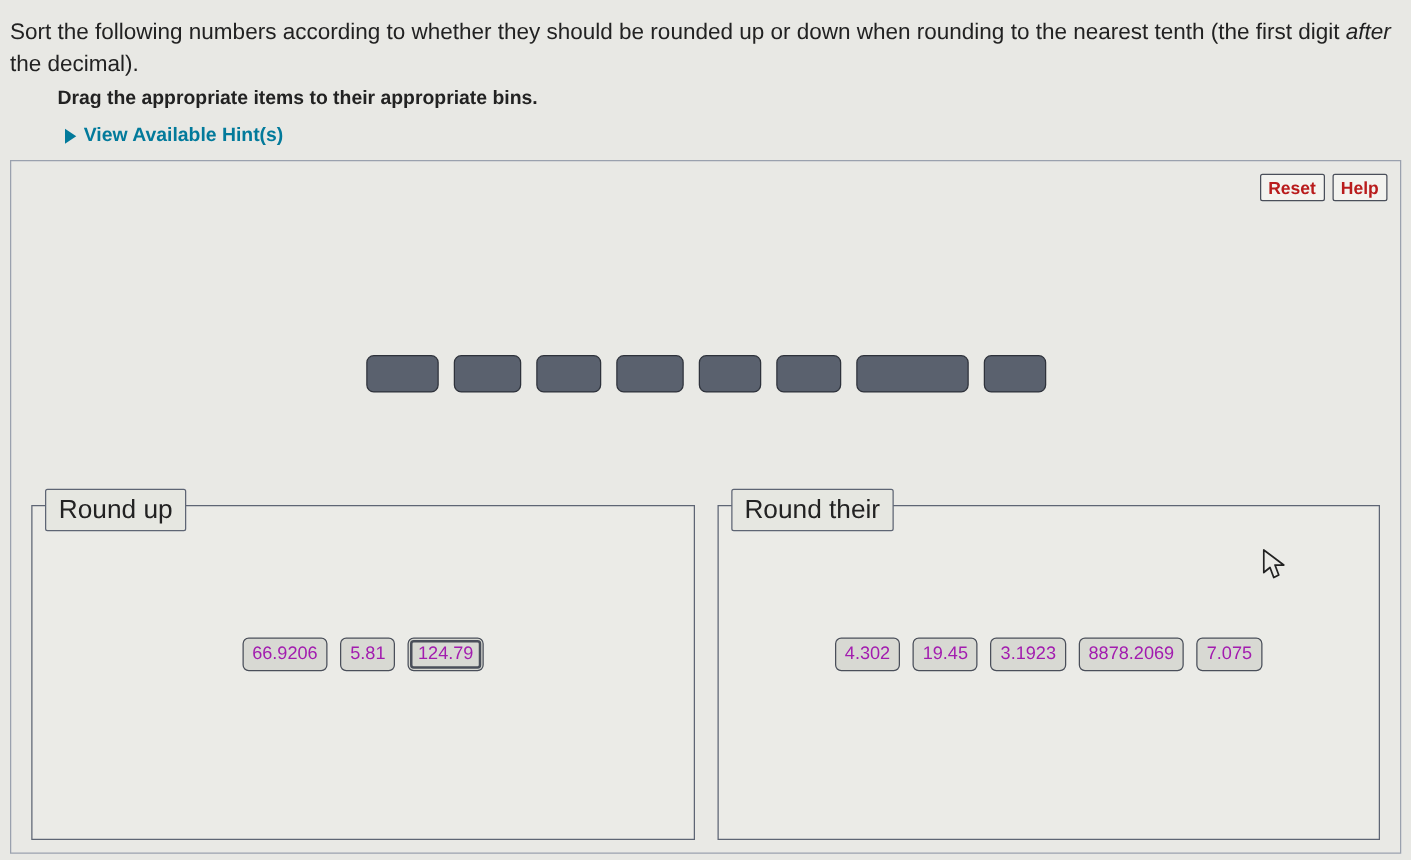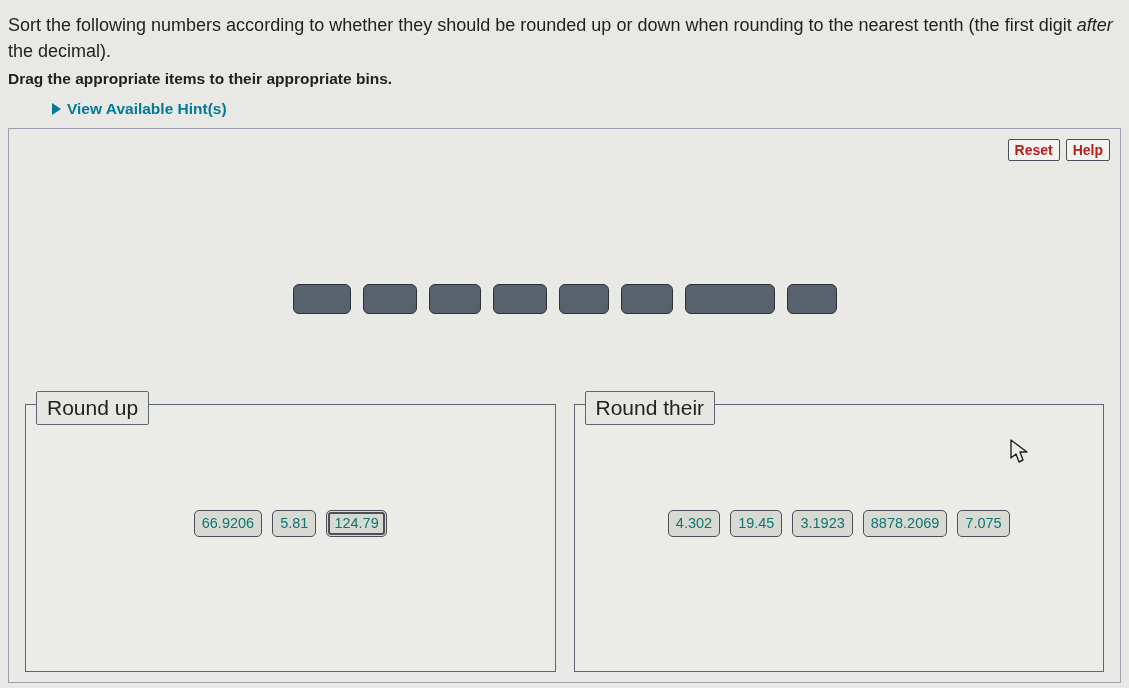--- a/index.html
+++ b/index.html
@@ -22,20 +22,21 @@
       line-height: 1.45;
       margin-bottom: 6px;
     }
     .instruction em {
       font-style: italic;
     }
     .sub-instruction {
       font-weight: bold;
       font-size: 15.5px;
       margin-bottom: 12px;
+      margin-left: 38px;
     }
     .hint-toggle {
       color: #027a9b;
       font-weight: bold;
       font-size: 15.5px;
       cursor: pointer;
       display: inline-flex;
       align-items: center;
       gap: 6px;
       margin-bottom: 10px;
@@ -124,21 +125,21 @@
       gap: 10px;
       align-items: center;
       flex-wrap: wrap;
     }
     .chip {
       background: #d8d9d3;
       border: 1.5px solid #4a4f5a;
       border-radius: 5px;
       padding: 5px 7px;
       font-size: 14.5px;
-      color: #0f766e;
+      color: #a21caf;
       cursor: grab;
       display: inline-block;
       line-height: 1;
     }
     .chip.selected {
       outline: 2px solid #4a4f5a;
       outline-offset: -4px;
     }
     .cursor {
       position: absolute;

